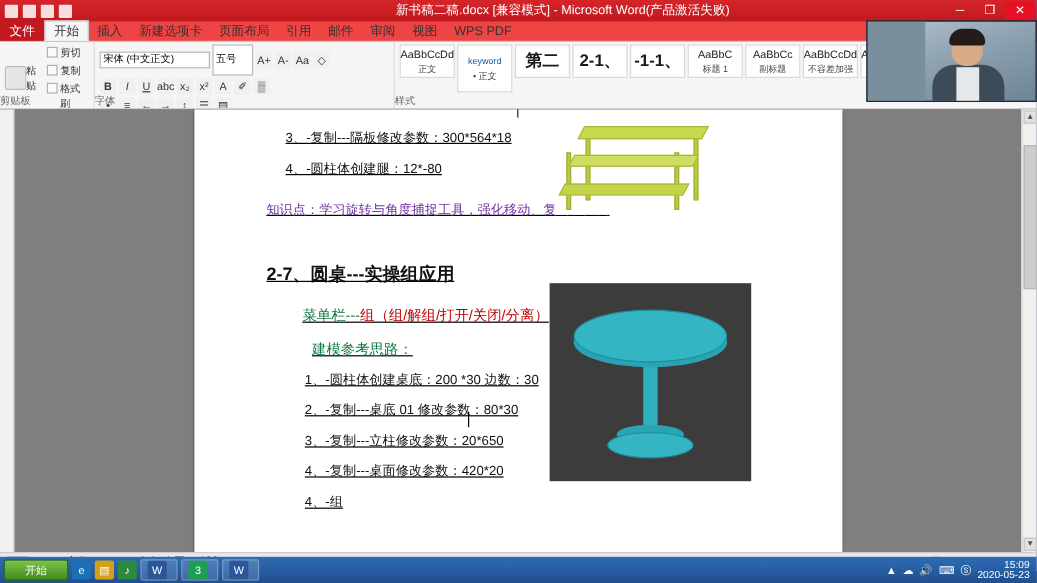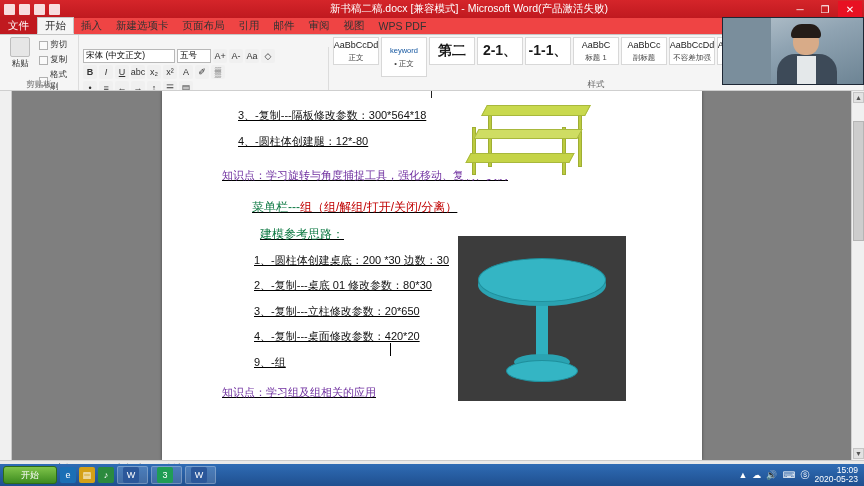--- a/index.html
+++ b/index.html
@@ -47,33 +47,33 @@
   }
   .tab.active { background:#f5f5f5; border:1px solid #c6c6c6; border-bottom:1px solid #f5f5f5; }
   .tabbar .tab-right { margin-left:auto; display:flex; gap:6px; padding-right:6px; }
 
   
   .ribbon {
     height: 56px; background:#f5f5f5; border-bottom:1px solid #cfcfcf;
     display:flex; position:relative; overflow:hidden;
   }
   .rgroup { border-right:1px solid #dcdcdc; padding:2px 4px 0 4px; position:relative; height:56px;}
-  .rgroup-label { position:absolute; bottom:0; left:0; width:100%; text-align:center; font-size:8.5px; color:#666;}
+  .rgroup-label { position:absolute; bottom:0; left:0; width:100%; text-align:left; font-size:8.5px; color:#666;}
   .rg-body { display:flex; gap:3px; }
 
-  .clip-col { display:flex; flex-direction:column; align-items:center; justify-content:flex-start; width:34px;}
+  .clip-col { display:flex; flex-direction:row; align-items:center; justify-content:flex-start; width:34px;}
   .clip-big { width:20px; height:20px; background:#e6e6e6; border:1px solid #bdbdbd; border-radius:2px; }
-  .mini-row { display:flex; align-items:center; gap:2px; font-size:8.5px; color:#333; margin-top:1px;}
+  .mini-row { display:flex; align-items:flex-start; gap:2px; font-size:8.5px; color:#333; margin-top:1px;}
   .mini-sq { width:9px; height:9px; border:1px solid #b0b0b0; background:#fafafa;}
 
-  .font-grp { width: 262px; margin-top: 12px; }
+  .font-grp { width: 262px; }
   .frow { display:flex; align-items:center; gap:2px; margin-bottom:2px; }
   .fname { width:92px; height:14px; border:1px solid #b8b8b8; background:#fff; font-size:8.5px;
            display:flex; align-items:center; padding-left:2px; }
-  .fsize { width:34px; height:14px; border:1px solid #b8b8b8; background:#fff; font-size:8.5px;
+  .fsize { width:34px; height:26px; border:1px solid #b8b8b8; background:#fff; font-size:8.5px;
            display:flex; align-items:center; padding-left:2px; }
   .ibtn { width:14px; height:14px; border:1px solid transparent; display:flex; align-items:center;
           justify-content:center; font-size:9px; color:#333; background:#f0f0f0; border-radius:2px;}
   .ibtn.b { font-weight:bold; }
   .ibtn.i { font-style:italic; }
   .ibtn.u { text-decoration:underline; }
 
   .styles-grp { flex: 1; }
   .style-strip { display:flex; gap:2px; align-items:flex-start; }
   .style-card { width:46px; height:28px; border:1px solid #d8d8d8; background:#fff; display:flex;
@@ -367,33 +367,33 @@
 
   <div class="page">
     <div class="page-inner">
 
       <div class="imouse"></div>
 
       <div class="line ind1 t-black fs11" style="margin-top:10px;">3、-复制---隔板修改参数：300*564*18</div>
       <div class="line ind1 t-black fs11">4、-圆柱体创建腿：12*-80</div>
       <div class="line ind3 t-purple fs11" style="margin-top:18px;">知识点：学习旋转与角度捕捉工具，强化移动、复制、实例</div>
 
+      <div class="line t-black bold fs15" style="margin-top:34px; margin-left:30px;">2-7、圆桌---实操组应用</div>
 
       <div class="line" style="margin-left:60px; margin-top:14px;">
         <span class="t-green fs12">菜单栏---</span><span class="t-red fs12">组（组/解组/打开/关闭/分离）</span>
       </div>
       <div class="line t-green fs12" style="margin-left:68px;">建模参考思路：</div>
 
       <div class="line ind2 t-black fs11">1、-圆柱体创建桌底：200 *30   边数：30</div>
       <div class="line ind2 t-black fs11">2、-复制---桌底 01 修改参数：80*30</div>
       <div class="line ind2 t-black fs11">3、-复制---立柱修改参数：20*650</div>
       <div class="line ind2 t-black fs11">4、-复制---桌面修改参数：420*20</div>
-      <div class="line ind2 t-black fs11">9、-组</div>
-
-      <div class="line ind3 t-purple fs11" style="margin-top:14px;">知识点：学习组及组相关的应用</div>
+      <div class="line ind2 t-black fs11">4、-组</div>
+
 
       <div class="img-shelf">
         <div class="shelf-wrap">
           <div class="sh-leg" style="left:26px;  top:12px; height:58px;"></div>
           <div class="sh-leg" style="left:116px; top:12px; height:58px;"></div>
           <div class="sh-leg" style="left:10px;  top:30px; height:48px;"></div>
           <div class="sh-leg" style="left:100px; top:30px; height:48px;"></div>
           <div class="sh-top"></div>
           <div class="sh-mid"></div>
           <div class="sh-bot"></div>

